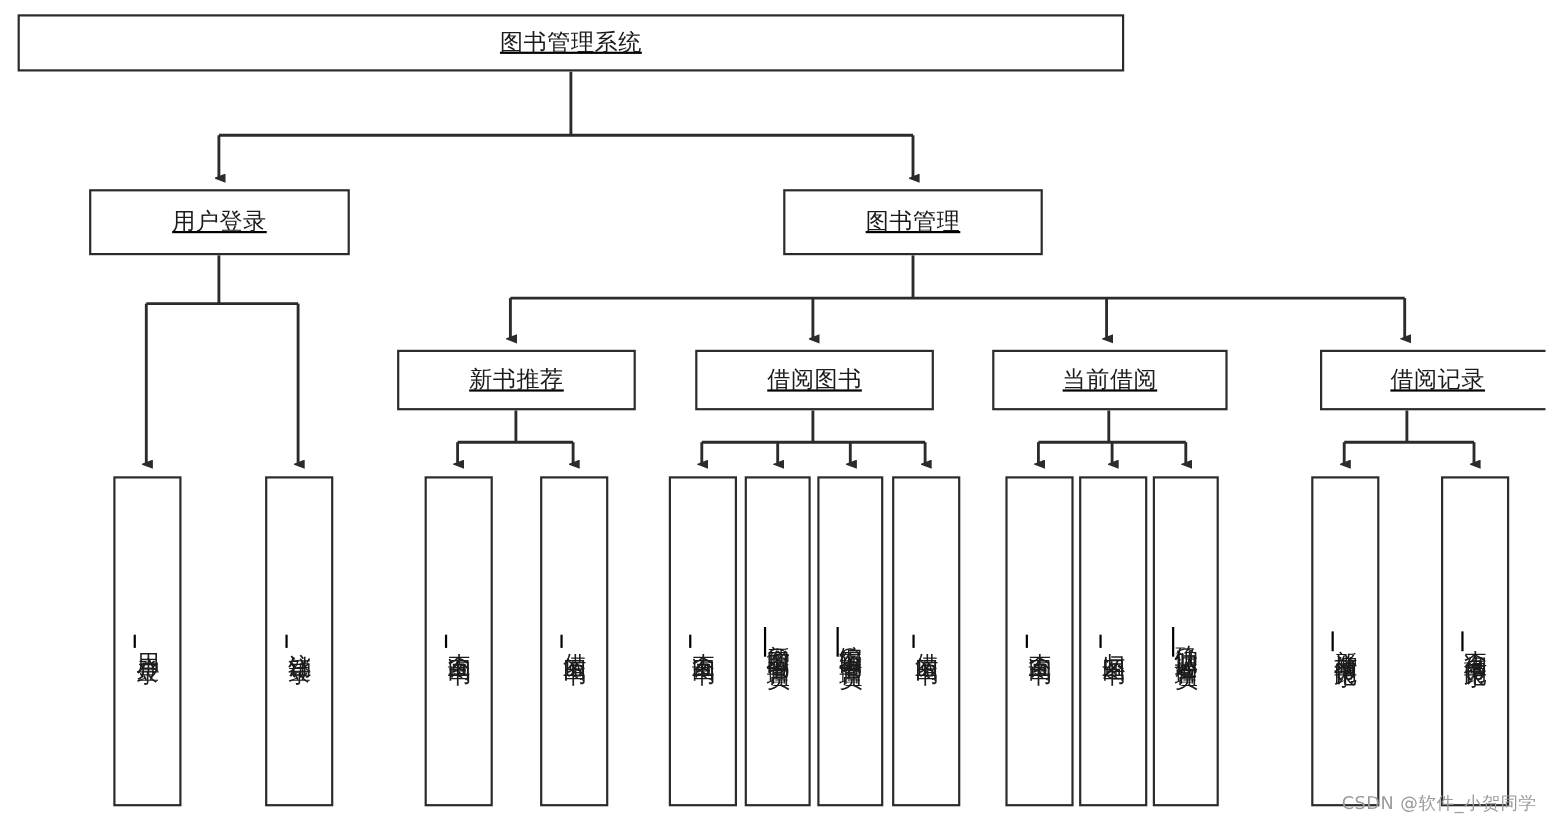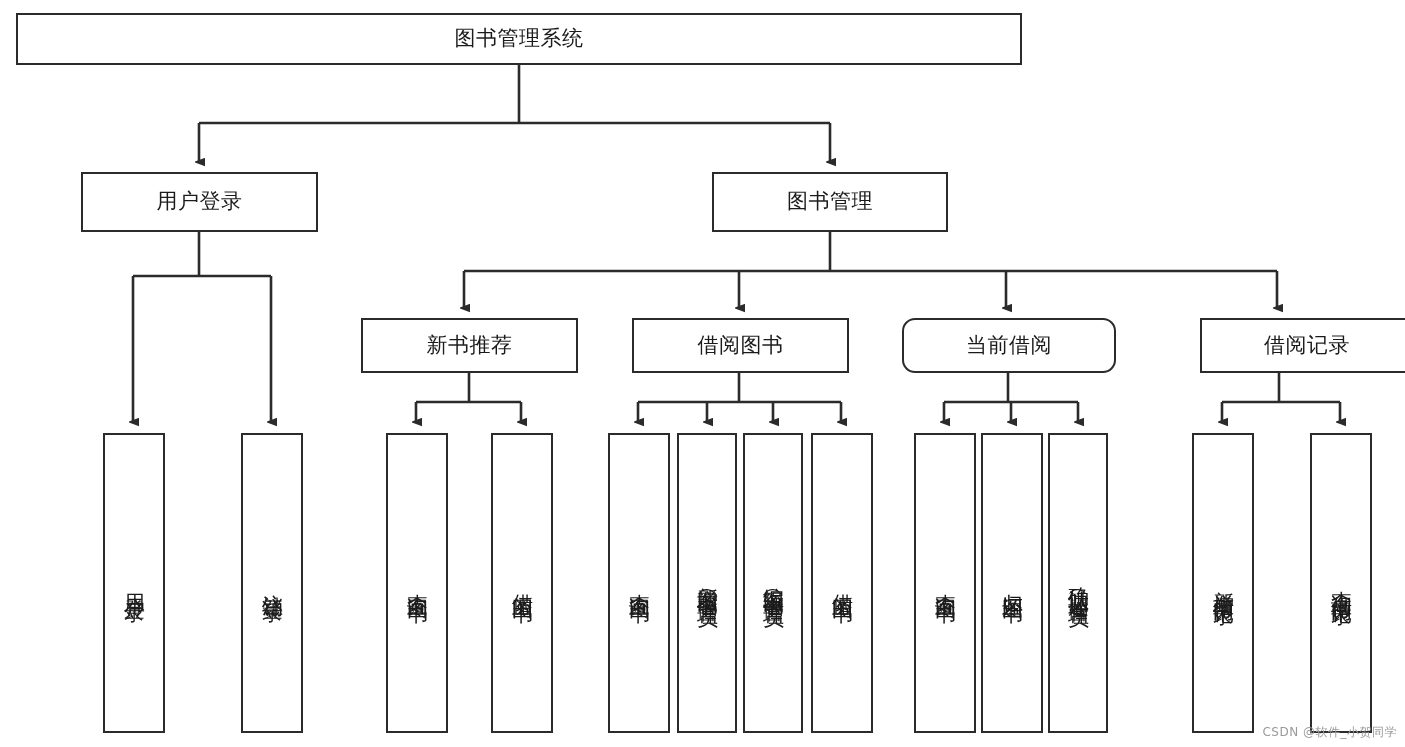--- a/index.html
+++ b/index.html
@@ -28,20 +28,21 @@
   }
   .node-box {
     position: absolute;
     box-sizing: border-box;
     background: #ffffff;
     border: 2.5px solid #2b2b2b;
     display: flex;
     align-items: center;
     justify-content: center;
     overflow: hidden;
+    text-decoration: underline;
   }
   .node-label-h {
     font-size: 21px;
     color: #1b1b1b;
     line-height: 1.1;
     letter-spacing: 0.5px;
     white-space: nowrap;
   }
   .node-box.vertical {
     align-items: center;
@@ -54,21 +55,21 @@
     color: #1b1b1b;
     letter-spacing: 3px;
     line-height: 1;
     white-space: nowrap;
     text-align: center;
   }
   #watermark {
     position: absolute;
     right: 8px;
     bottom: 6px;
-    font-size: 12px;
+    font-size: 16px;
     color: #9a9a9a;
     white-space: nowrap;
     letter-spacing: 0.5px;
   }
 </style>
 </head>
 <body>
 
 <div id="diagram-root">
 
@@ -138,21 +139,21 @@
   </div>
 
   <div class="node-box" style="left:361px; top:318px; width:217px; height:55px;">
     <span class="node-label-h">新书推荐</span>
   </div>
 
   <div class="node-box" style="left:632px; top:318px; width:217px; height:55px;">
     <span class="node-label-h">借阅图书</span>
   </div>
 
-  <div class="node-box" style="left:902px; top:318px; width:214px; height:55px;border-radius:13px;">
+  <div class="node-box" style="left:902px; top:318px; width:214px; height:55px;">
     <span class="node-label-h">当前借阅</span>
   </div>
 
   <div class="node-box" style="left:1200px; top:318px; width:214px; height:55px;">
     <span class="node-label-h">借阅记录</span>
   </div>
 
   <div class="node-box vertical" style="left:103px; top:433px; width:62px; height:300px;">
     <span class="node-label-v">用户登录</span>
   </div>

